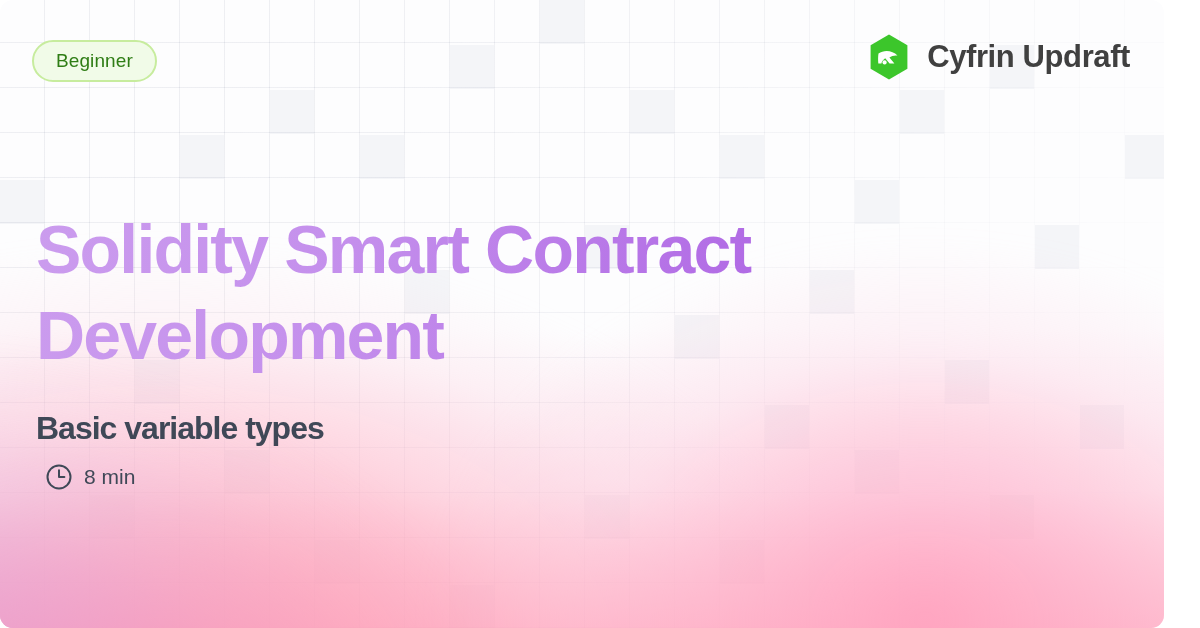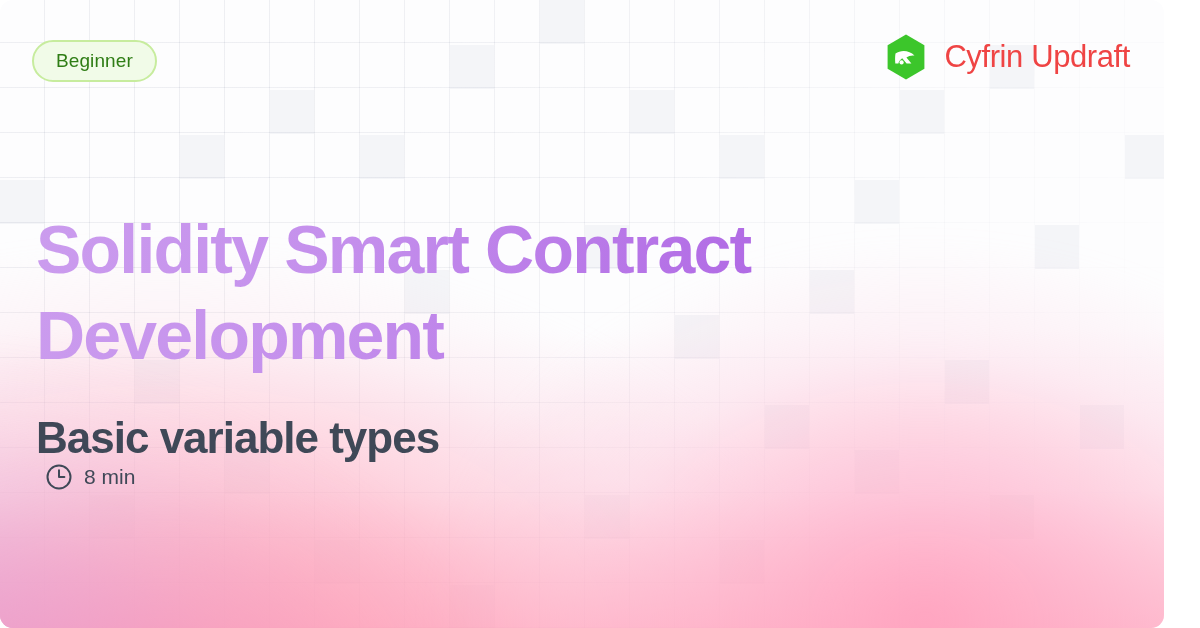--- a/index.html
+++ b/index.html
@@ -127,22 +127,22 @@
     position: absolute;
     right: 34px;
     top: 32px;
     display: flex;
     align-items: center;
     gap: 13px;
   }
   .brand-mark { width: 50px; height: 50px; display: block; }
   .brand-name {
     font-size: 31px;
-    font-weight: normal;
-    color: #ef4444;
+    font-weight: bold;
+    color: #404040;
     letter-spacing: -0.4px;
     white-space: nowrap;
   }
 
   .course-title {
     position: absolute;
     left: 36px;
     top: 160px;
     width: 1050px;
     font-size: 68px;
@@ -153,21 +153,21 @@
     -webkit-background-clip: text;
             background-clip: text;
     color: transparent;
     -webkit-text-fill-color: transparent;
   }
 
   .lesson-title {
     position: absolute;
     left: 36px;
     top: 372px;
-    font-size: 44px;
+    font-size: 32px;
     line-height: 58px;
     font-weight: bold;
     letter-spacing: -1px;
     color: #3f4857;
     white-space: nowrap;
   }
 
   .meta {
     position: absolute;
     left: 44px;

